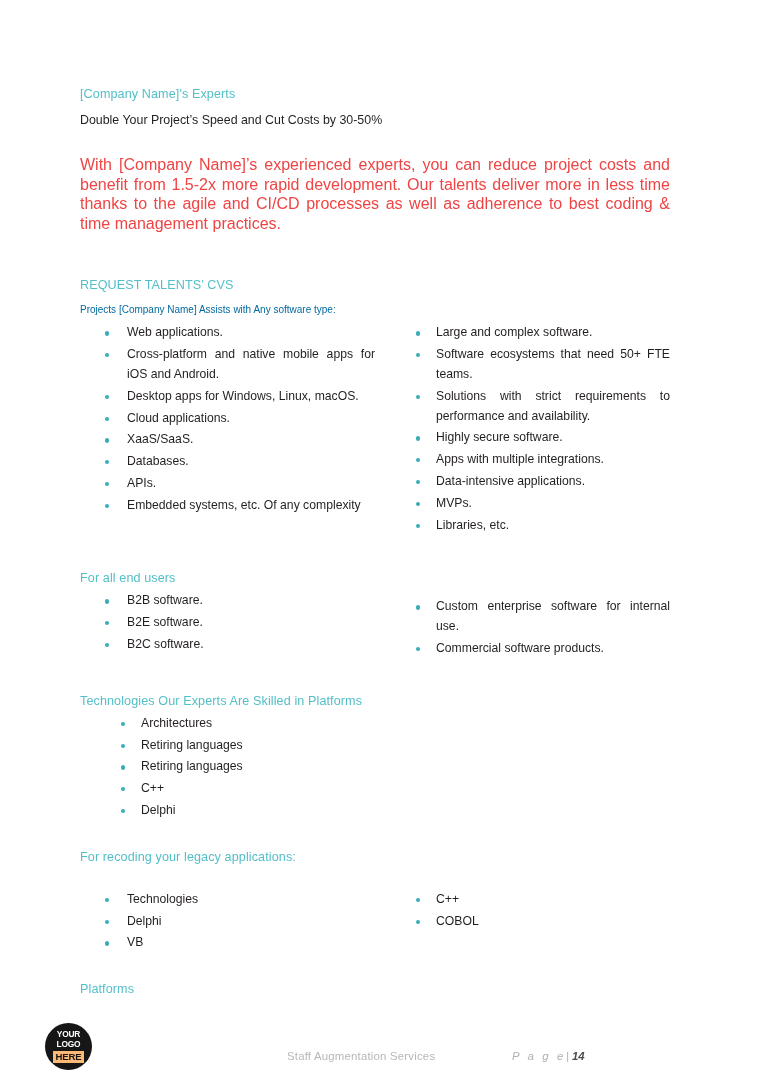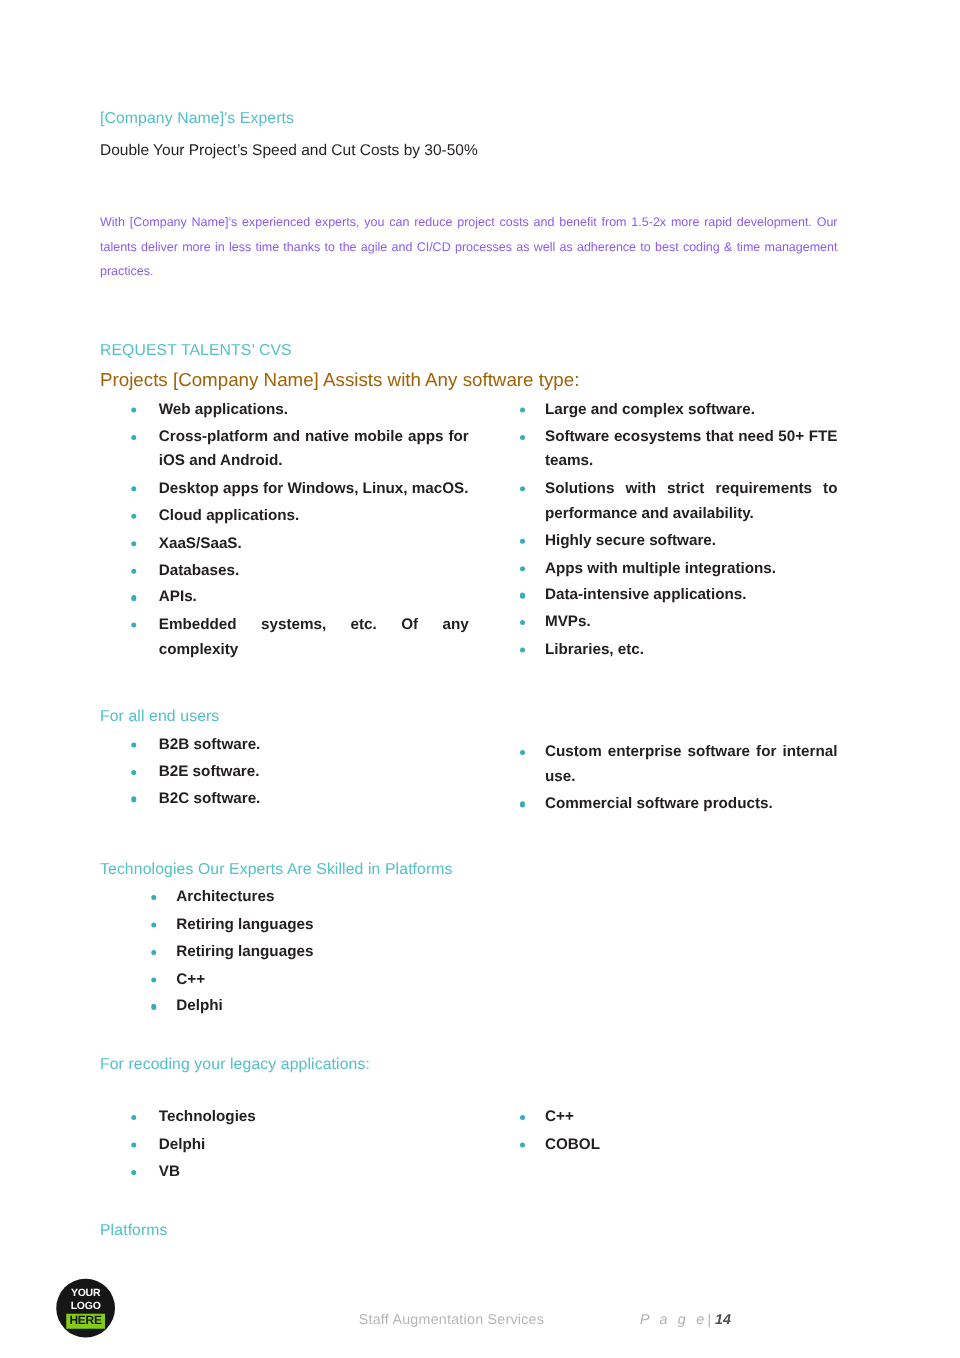--- a/index.html
+++ b/index.html
@@ -41,39 +41,38 @@
     letter-spacing: 0.1px;
     white-space: nowrap;
   }
   .subtitle {
     font-size: 12.4px;
     line-height: 18px;
     color: #231f20;
     margin-top: 8px;
   }
   .para {
-    font-size: 10px;
+    font-size: 16px;
     line-height: 19.6px;
     text-align: justify;
-    color: #8b5cf6;
-    margin-top: 40px;
+    color: #ef4444;
+    margin-top: 26px;
     width: 590px;
   }
   .lead {
-    font-size: 15px;
+    font-size: 10px;
     line-height: 18px;
-    color: #a16207;
+    color: #0369a1;
     margin-top: 7px;
   }
 
   
   .cols {
     display: flex;
     width: 590px;
-    font-weight: bold;
   }
   .col {
     width: 295px;
   }
   .col.right { padding-left: 23px; }
 
   ul.blist {
     list-style: none;
     margin: 0;
     padding: 0;
@@ -161,21 +160,21 @@
     line-height: 1;
   }
   .logo .l1, .logo .l2 {
     font-size: 8.4px;
     font-weight: bold;
     letter-spacing: -0.2px;
   }
   .logo .l2 { margin-top: 1.5px; }
   .logo .l3 {
     margin-top: 2px;
-    background: #84cc16;
+    background: #fdba74;
     color: #161616;
     font-size: 9.6px;
     font-weight: bold;
     padding: 1px 2.5px 1.5px 2.5px;
     letter-spacing: -0.2px;
   }
 </style>
 </head>
 <body>
 

